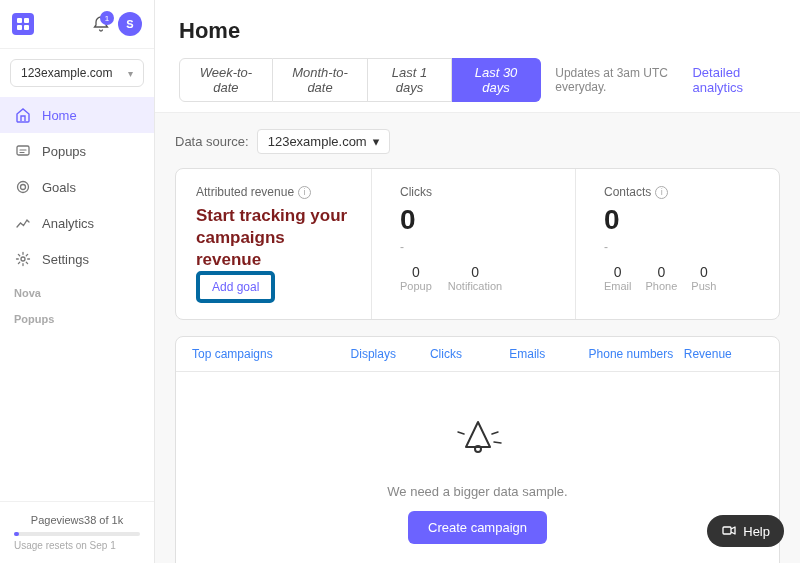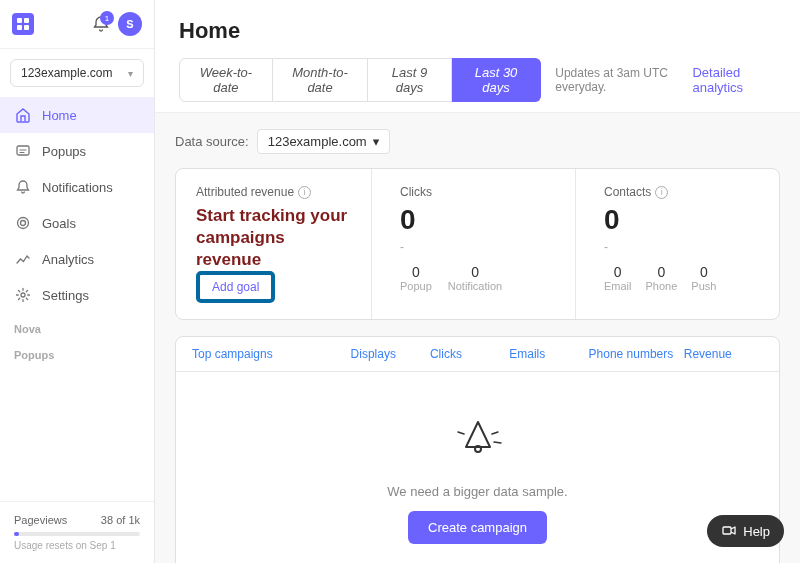--- a/index.html
+++ b/index.html
@@ -15,21 +15,21 @@
     .notif-badge { position: absolute; top: -4px; right: -4px; background: #6c63ff; color: white; font-size: 8px; width: 14px; height: 14px; border-radius: 50%; display: flex; align-items: center; justify-content: center; }
     .user-avatar { width: 24px; height: 24px; background: #6c63ff; border-radius: 50%; display: flex; align-items: center; justify-content: center; color: white; font-size: 11px; font-weight: bold; cursor: pointer; }
     .domain-selector { margin: 10px 10px 6px; border: 1px solid #e0e0e0; border-radius: 6px; padding: 6px 10px; display: flex; align-items: center; justify-content: space-between; cursor: pointer; font-size: 12px; color: #333; }
     .domain-selector .chevron { color: #999; font-size: 10px; }
     .nav-items { flex: 1; padding: 4px 0; }
     .nav-item { display: flex; align-items: center; gap: 10px; padding: 9px 14px; cursor: pointer; font-size: 13px; color: #555; border-radius: 0; }
     .nav-item.active { background: #f0eeff; color: #6c63ff; font-weight: 500; }
     .nav-item .nav-icon { width: 18px; height: 18px; display: flex; align-items: center; justify-content: center; flex-shrink: 0; }
     .nav-section-label { padding: 10px 14px 4px; font-size: 11px; color: #aaa; font-weight: 600; text-transform: none; }
     .sidebar-bottom { padding: 12px 14px; border-top: 1px solid #f0f0f0; }
-    .pageviews-label { font-size: 11px; color: #666; display: flex; justify-content: space-between; margin-bottom: 6px; }
+    .pageviews-label { font-size: 11px; color: #666; display: flex; justify-content: center; margin-bottom: 6px; }
     .progress-bar-bg { height: 4px; background: #e8e8e8; border-radius: 2px; margin-bottom: 4px; }
     .progress-bar-fill { height: 4px; background: #6c63ff; border-radius: 2px; width: 4%; }
     .reset-text { font-size: 10px; color: #aaa; }
 
     
     .main { flex: 1; display: flex; flex-direction: column; height: 563px; overflow-y: auto; background: #f8f8f8; }
     .main-header { padding: 18px 24px 10px; background: #fff; border-bottom: 1px solid #eee; }
     .page-title { font-size: 22px; font-weight: 600; color: #222; margin-bottom: 14px; }
     .tabs-row { display: flex; align-items: center; gap: 0; }
     .tab-btn { padding: 6px 14px; border: 1px solid #e0e0e0; background: #fff; cursor: pointer; font-size: 13px; color: #555; border-radius: 0; font-style: italic; }
@@ -128,29 +128,20 @@
         <svg width="16" height="16" viewBox="0 0 16 16" fill="none">
           <rect x="2" y="3" width="12" height="9" rx="1.5" stroke="#777" stroke-width="1.3" fill="none"></rect>
           <path d="M5 7h6M5 9.5h4" stroke="#777" stroke-width="1.2" stroke-linecap="round"></path>
         </svg>
       </span>
       <span>Popups</span>
     </div>
     <div class="nav-item">
       <span class="nav-icon">
         <svg width="16" height="16" viewBox="0 0 16 16" fill="none">
-          <path d="M8 2a4 4 0 00-4 4v2.5L2.5 11h11L12 8.5V6a4 4 0 00-4-4z" stroke="#777" stroke-width="1.3" fill="none"></path>
-          <path d="M6.5 12.5a1.5 1.5 0 003 0" stroke="#777" stroke-width="1.3"></path>
-        </svg>
-      </span>
-      <span>Notifications</span>
-    </div>
-    <div class="nav-item">
-      <span class="nav-icon">
-        <svg width="16" height="16" viewBox="0 0 16 16" fill="none">
           <circle cx="8" cy="8" r="5.5" stroke="#777" stroke-width="1.3" fill="none"></circle>
           <circle cx="8" cy="8" r="2.5" stroke="#777" stroke-width="1.3" fill="none"></circle>
         </svg>
       </span>
       <span>Goals</span>
     </div>
     <div class="nav-item">
       <span class="nav-icon">
         <svg width="16" height="16" viewBox="0 0 16 16" fill="none">
           <path d="M2 12l3.5-4 3 2.5L12 5l2 2" stroke="#777" stroke-width="1.3" stroke-linecap="round" fill="none"></path>
@@ -184,21 +175,21 @@
   </div>
 </div>
 
 <div class="main">
 
   <div class="main-header">
     <h1 class="page-title">Home</h1>
     <div class="tabs-row">
       <button class="tab-btn">Week-to-date</button>
       <button class="tab-btn">Month-to-date</button>
-      <button class="tab-btn">Last 9 days</button>
+      <button class="tab-btn">Last 1 days</button>
       <button class="tab-btn active">Last 30 days</button>
       <span class="update-text">Updates at 3am UTC everyday.</span>
       <a class="detailed-link">Detailed analytics</a>
     </div>
   </div>
 
   <div class="content">
 
     <div class="data-source-row">
       <span>Data source:</span>

